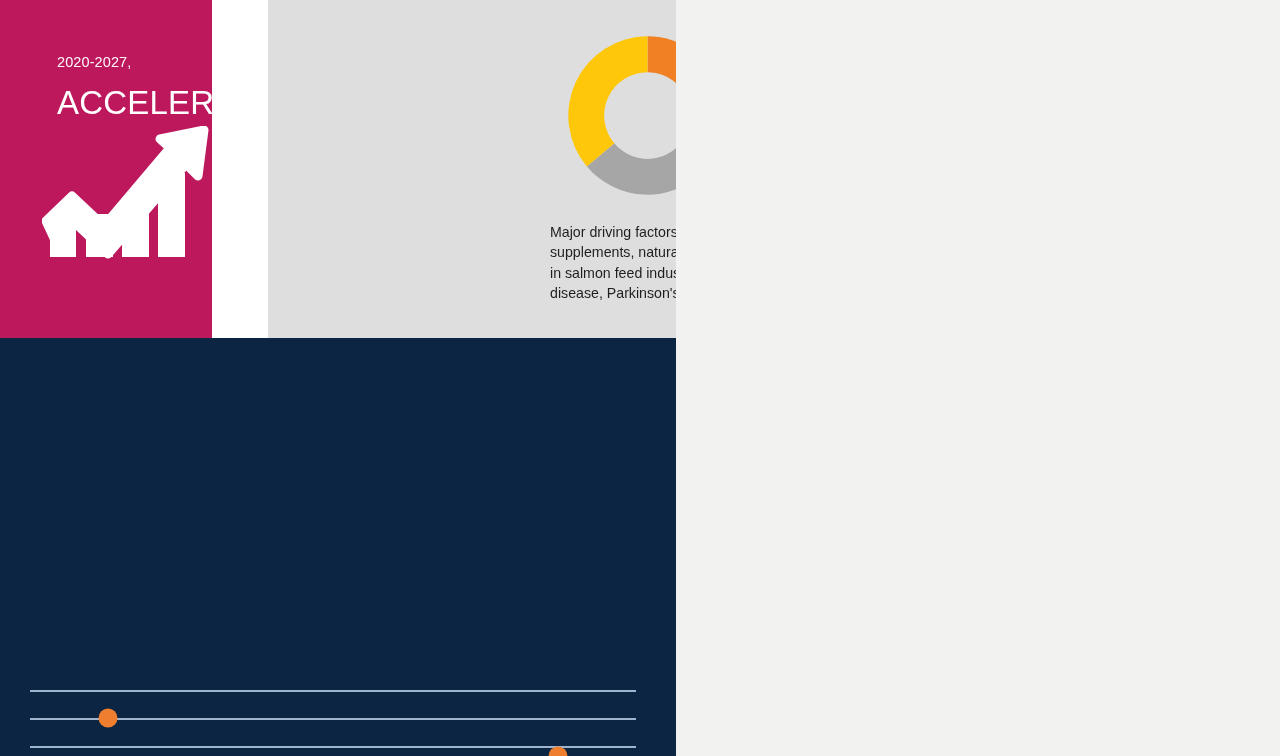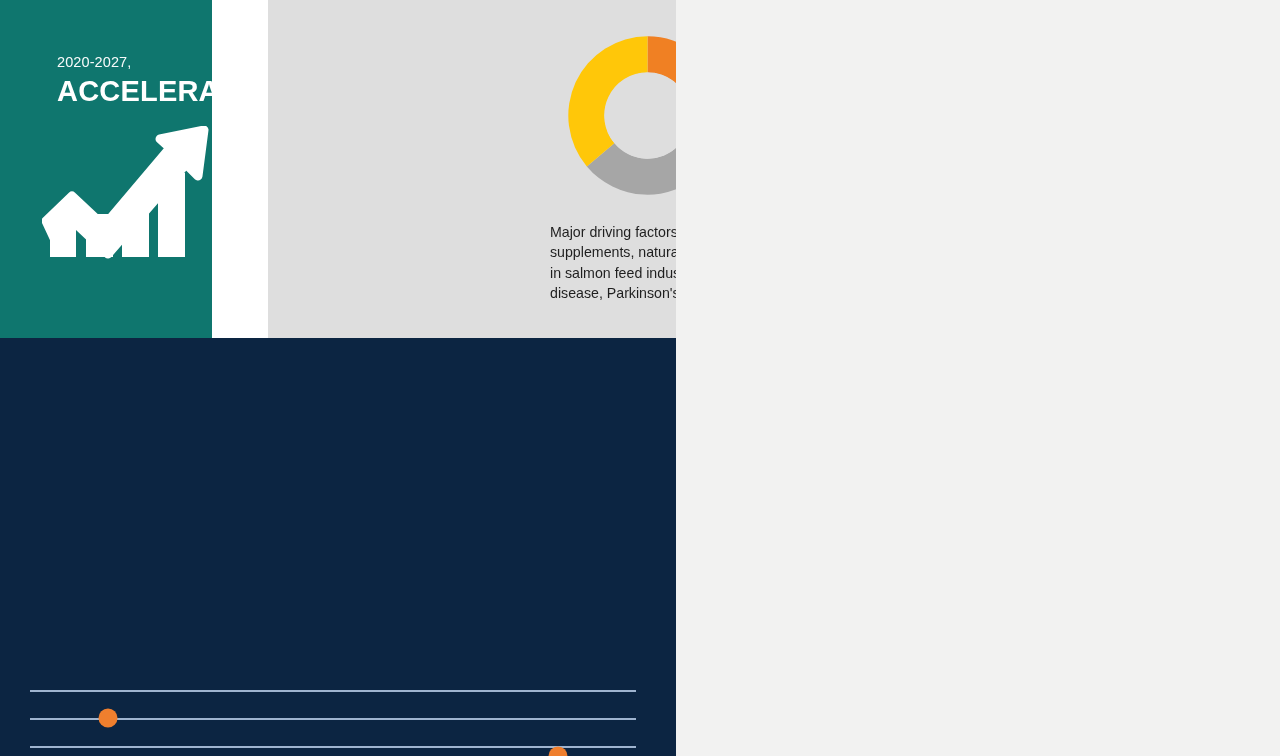--- a/index.html
+++ b/index.html
@@ -9,41 +9,41 @@
     background: #ffffff;
     overflow: hidden;
   }
   #root { position: relative; width: 1280px; height: 756px; }
 
   
   .panel { position: absolute; }
 
   #panel-accelerate {
     left: 0; top: 0; width: 212px; height: 338px;
-    background: #0f766e;
+    background: #be185d;
   }
   #panel-donut {
     left: 268px; top: 0; width: 408px; height: 338px;
     background: #dedede;
   }
   #panel-dark {
     left: 0; top: 338px; width: 676px; height: 418px;
     background: #0c2542;
   }
   #panel-right {
     left: 676px; top: 0; width: 604px; height: 756px;
     background: #f2f2f1;
   }
 
   
   .acc-lines { position: absolute; left: 57px; top: 52px; color: #ffffff; }
   .acc-sm { font-size: 14.5px; line-height: 20px; letter-spacing: .1px; opacity: .97; }
   .acc-big {
-    font-size: 29px; font-weight: bold; line-height: 34px;
-    letter-spacing: .2px; margin-top: 2px;
+    font-size: 33px; font-weight: normal; line-height: 34px;
+    letter-spacing: .2px; margin-top: 14px;
   }
   .acc-cagr { font-size: 14.5px; line-height: 22px; margin-top: 1px; }
   .acc-pct { font-size: 26px; font-weight: bold; line-height: 30px; }
   #accelerate-arrow-icon {
     position: absolute; left: 42px; top: 126px; width: 190px; height: 135px;
   }
 
   
   #donut-chart { position: absolute; left: 297px; top: 33px; width: 165px; height: 165px; }
   #donut-hole {

